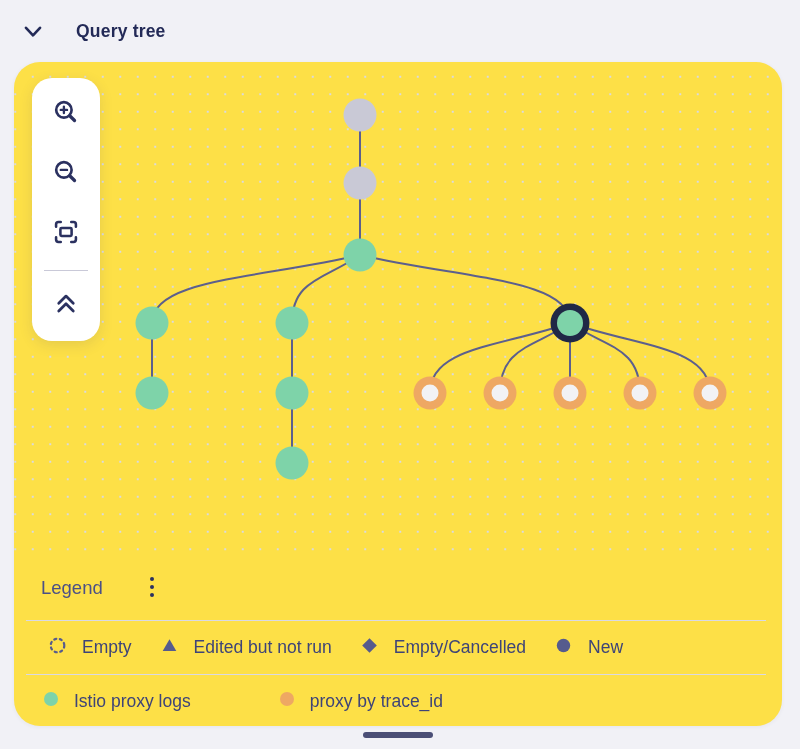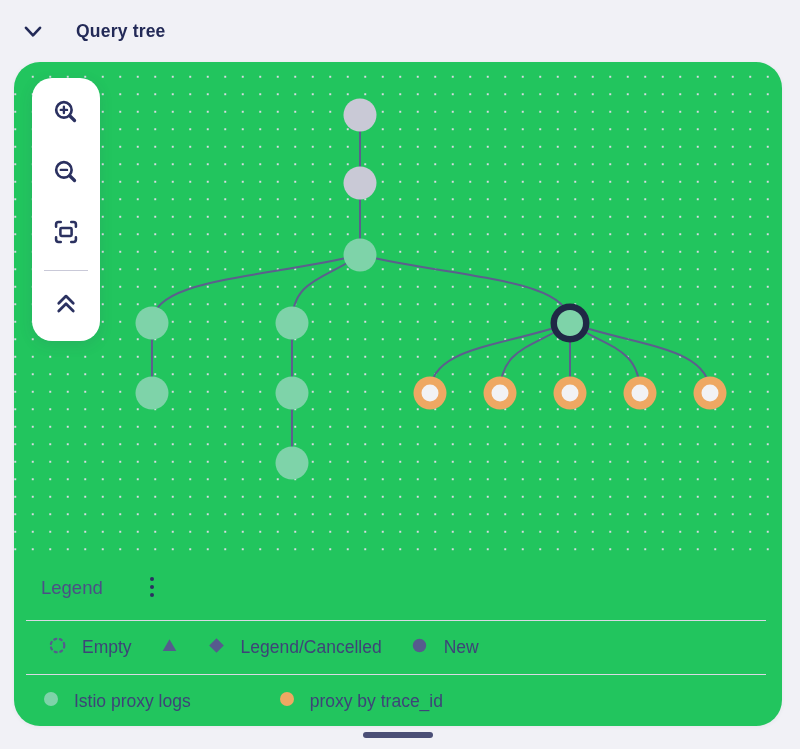--- a/index.html
+++ b/index.html
@@ -20,21 +20,21 @@
   .panel-title {
     margin: 8px; font-size: 17.5px; font-weight: 700;
     color: #232a57; letter-spacing: .2px;
   }
   .hdr-chevron { display: flex; cursor: pointer; padding: 2px; }
 
   
   .card {
     position: absolute; left: 14px; top: 62px;
     width: 768px; height: 664px;
-    background: #22c55e;
+    background: #fde047;
     border-radius: 26px;
     box-shadow: 0 1px 4px rgba(50,50,90,.06);
     overflow: hidden;
   }
 
   
   .canvas {
     position: relative; width: 768px; height: 494px;
     background-image: radial-gradient(circle, #d9d9e2 1.3px, transparent 1.5px);
     background-size: 17.5px 17.5px;
@@ -230,28 +230,29 @@
             </svg>
           </span>
           <span class="legend-label">Empty</span>
         </span>
         <span class="legend-item">
           <span>
             <svg width="19" height="19" viewBox="0 0 19 19">
               <path d="M9.5 3.2 L16.3 15 L2.7 15 Z" fill="#565b8d"></path>
             </svg>
           </span>
+          <span class="legend-label">Edited but not run</span>
         </span>
         <span class="legend-item">
           <span>
             <svg width="19" height="19" viewBox="0 0 19 19">
               <path d="M9.5 2.2 L16.8 9.5 L9.5 16.8 L2.2 9.5 Z" fill="#565b8d"></path>
             </svg>
           </span>
-          <span class="legend-label">Legend/Cancelled</span>
+          <span class="legend-label">Empty/Cancelled</span>
         </span>
         <span class="legend-item">
           <span>
             <svg width="19" height="19" viewBox="0 0 19 19">
               <circle cx="9.5" cy="9.5" r="6.7" fill="#565b8d"></circle>
             </svg>
           </span>
           <span class="legend-label">New</span>
         </span>
       </div>

